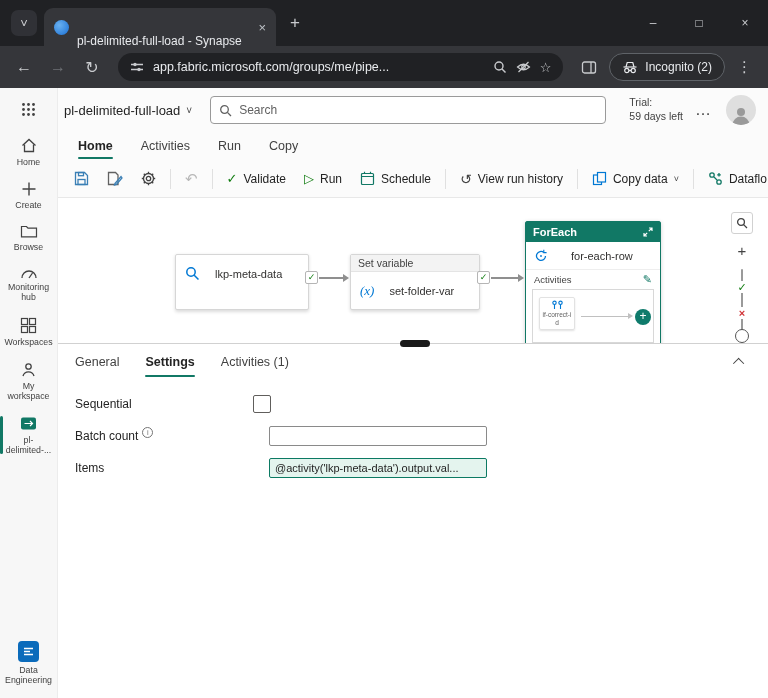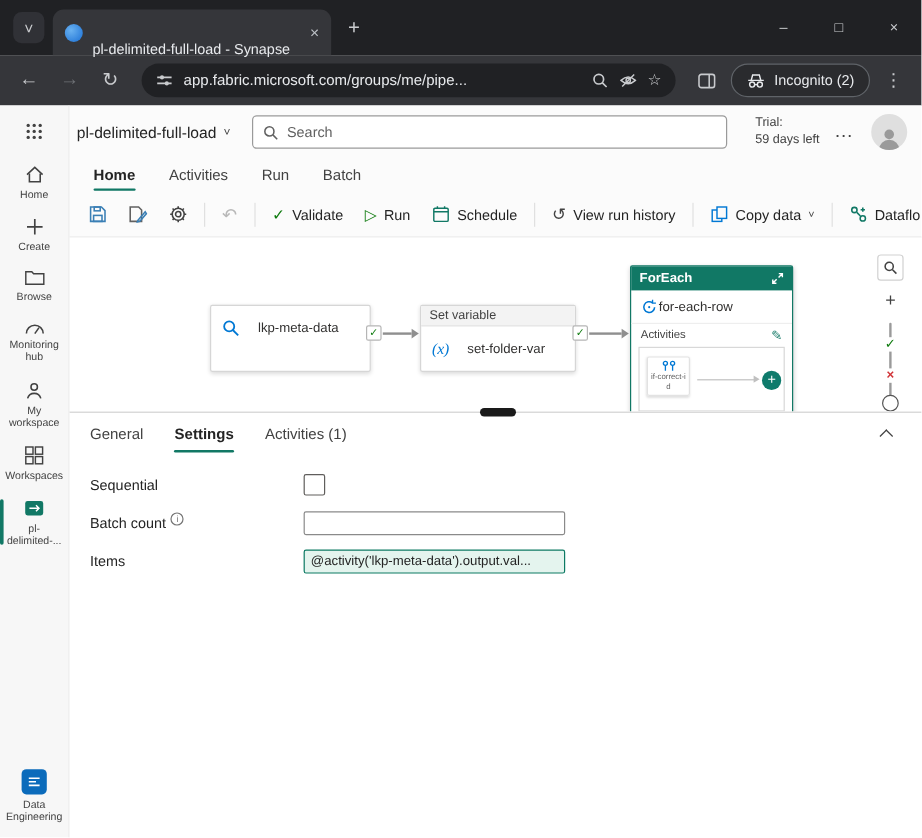--- a/index.html
+++ b/index.html
@@ -67,21 +67,21 @@
   .act-card { position:absolute; background:#fff; border:1px solid #d6d6d6; border-radius:2px; box-shadow:0 1.2px 3.6px rgba(0,0,0,.14); }
   .act-head { height:17px; background:#f3f3f3; border-bottom:1px solid #e4e4e4; font-size:10.5px; color:#424242; display:flex; align-items:center; padding:0 7px; }
   .act-body { display:flex; align-items:center; gap:15px; padding:0 9px; height:37px; font-size:11px; color:#323130; }
   .setvar-glyph { font-family:"Liberation Serif","DejaVu Serif",serif; font-style:italic; color:#0078d4; font-size:13px; }
   .port { position:absolute; width:13px; height:13px; background:#fff; border:1px solid #b5b5b5; border-radius:2px; display:flex; align-items:center; justify-content:center; font-size:9px; color:#107c10; font-weight:700; line-height:1; }
   .conn { position:absolute; height:1.5px; background:#8f8f8f; }
   .conn-arrow { position:absolute; width:0; height:0; border-left:6px solid #8f8f8f; border-top:4px solid transparent; border-bottom:4px solid transparent; }
 
   .fe-card { position:absolute; left:467px; top:23px; width:136px; height:179px; background:#fff; border:1px solid #117865; border-radius:2px; box-shadow:0 1.5px 4px rgba(0,0,0,.18); display:flex; flex-direction:column; }
   .fe-head { height:20px; background:#117865; color:#fff; font-size:11px; font-weight:700; display:flex; align-items:center; padding:0 7px; }
-  .fe-row1 { display:flex; align-items:center; gap:1px; padding:0 8px; height:28px; font-size:11px; color:#323130; border-bottom:1px solid #eee; }
+  .fe-row1 { display:flex; align-items:center; gap:23px; padding:0 8px; height:28px; font-size:11px; color:#323130; border-bottom:1px solid #eee; }
   .fe-actrow { display:flex; align-items:center; justify-content:space-between; padding:0 8px; height:19px; font-size:9.5px; color:#424242; }
   .fe-inner { margin:0 6px; border:1px solid #d8d8d8; height:54px; position:relative; background:#fff; }
   .mini-act { position:absolute; left:6px; top:7px; width:36px; border:1px solid #e2e2e2; border-radius:2px; box-shadow:0 1px 2px rgba(0,0,0,.12); display:flex; flex-direction:column; align-items:center; padding:2px 1px; gap:1px; }
   .mini-lbl { font-size:6.5px; color:#616161; text-align:center; line-height:1.2; word-break:break-all; }
   .mini-conn { position:absolute; left:48px; top:26px; width:48px; height:1.2px; background:#c0c0c0; }
   .mini-arrow { position:absolute; left:95px; top:23px; width:0; height:0; border-left:5px solid #c0c0c0; border-top:3.5px solid transparent; border-bottom:3.5px solid transparent; }
   .plus-circle { position:absolute; left:102px; top:19px; width:16px; height:16px; border-radius:50%; background:#0f7b6c; color:#fff; font-size:12px; line-height:15px; text-align:center; }
   .fe-tools { display:flex; align-items:center; justify-content:space-between; padding:0 13px; height:27px; margin-top:auto; }
   .code-ic { font-size:9.5px; font-weight:700; color:#424242; letter-spacing:-0.5px; }
   .go-circle { width:16px; height:16px; border-radius:50%; background:#0f7b6c; color:#fff; font-size:10px; line-height:16px; text-align:center; }
@@ -103,21 +103,21 @@
   .ptab { position:relative; font-size:12.5px; color:#424242; }
   .ptab.active { color:#242424; font-weight:700; }
   .ptab.active::after { content:""; position:absolute; left:0; right:0; bottom:-8px; height:2.5px; background:#117865; border-radius:2px; }
   .collapse-btn { margin-left:auto; margin-right:18px; width:20px; height:20px; display:flex; align-items:center; justify-content:center; }
   .chev-up { width:8px; height:8px; border-left:1.6px solid #424242; border-top:1.6px solid #424242; transform:rotate(45deg) translateY(2px); }
   .pform { padding:14px 0 0 17px; }
   .form-row { display:flex; align-items:center; margin-bottom:12px; min-height:20px; }
   .form-label { width:178px; font-size:12px; color:#242424; display:flex; align-items:flex-start; }
   .info-dot { display:inline-flex; width:11px; height:11px; border:1px solid #757575; border-radius:50%; color:#757575; font-size:7.5px; align-items:center; justify-content:center; margin-left:4px; transform:translateY(-2px); }
   .cbx { width:18px; height:18px; border:1px solid #605e5c; border-radius:2px; background:#fff; }
-  .txt-input { width:218px; height:20px; border:1px solid #8a8a8a; border-radius:2px; background:#fff; font-family:inherit; font-size:11px; color:#242424; padding:0 5px; outline:none; }
+  .txt-input { width:218px; height:20px; border:1px solid #8a8a8a; border-radius:2px; background:#fff; font-family:inherit; font-size:11px; color:#242424; padding:0 5px; outline:none;margin-left:16px; }
   .txt-input.items { border-color:#0c7a63; background:#e4f4ee; }
 
   svg { display:block; }
 </style>
 </head>
 <body>
 
 <div class="screen">
 
   <div class="titlebar">
@@ -234,37 +234,37 @@
         <span>
             <svg width="18" height="13" viewBox="0 0 18 13" fill="none" stroke="#424242" stroke-width="1.3">
               <path d="M2 12 A7 7 0 0 1 16 12"></path>
               <path d="M9 12 L12.5 7"></path>
             </svg>
           </span>
         <span class="lbl">Monitoring hub</span>
       </div>
       <div class="rail-item">
         <span>
-            <svg width="17" height="17" viewBox="0 0 17 17" fill="none" stroke="#424242" stroke-width="1.3">
-              <circle cx="8.5" cy="5.5" r="2.7"></circle>
-              <path d="M3 15 A5.7 5.7 0 0 1 14 15"></path>
-            </svg>
-          </span>
-        <span class="lbl">My workspace</span>
-      </div>
-      <div class="rail-item">
-        <span>
             <svg width="17" height="17" viewBox="0 0 17 17" fill="none" stroke="#424242" stroke-width="1.2">
               <rect x="1.5" y="1.5" width="6" height="6"></rect>
               <rect x="9.5" y="1.5" width="6" height="6"></rect>
               <rect x="1.5" y="9.5" width="6" height="6"></rect>
               <rect x="9.5" y="9.5" width="6" height="6"></rect>
             </svg>
           </span>
         <span class="lbl">Workspaces</span>
+      </div>
+      <div class="rail-item">
+        <span>
+            <svg width="17" height="17" viewBox="0 0 17 17" fill="none" stroke="#424242" stroke-width="1.3">
+              <circle cx="8.5" cy="5.5" r="2.7"></circle>
+              <path d="M3 15 A5.7 5.7 0 0 1 14 15"></path>
+            </svg>
+          </span>
+        <span class="lbl">My workspace</span>
       </div>
       <div class="rail-item active">
         <span>
             <svg width="19" height="17" viewBox="0 0 19 17">
               <rect x="2" y="2.5" width="15" height="12" rx="2" fill="#117865"></rect>
               <path d="M5.5 8.5 H13.5 M11 6 L13.5 8.5 L11 11" stroke="#ffffff" stroke-width="1.2" fill="none"></path>
             </svg>
           </span>
         <span class="lbl">pl-delimited-...</span>
       </div>
@@ -312,21 +312,21 @@
         <div class="rtab active">
             <span>Home</span>
           </div>
         <div class="rtab">
             <span>Activities</span>
           </div>
         <div class="rtab">
             <span>Run</span>
           </div>
         <div class="rtab">
-            <span>Batch</span>
+            <span>Copy</span>
           </div>
       </div>
 
       <div class="ribbonbar">
         <div class="rb-btn">
           <svg width="15" height="15" viewBox="0 0 15 15" fill="none" stroke="#3a7fb5" stroke-width="1.3">
               <path d="M1.5 1.5 H10.5 L13.5 4.5 V13.5 H1.5 Z"></path>
               <rect x="4" y="8.5" width="7" height="5"></rect>
               <rect x="4.5" y="1.5" width="5" height="3.2"></rect>
             </svg>

